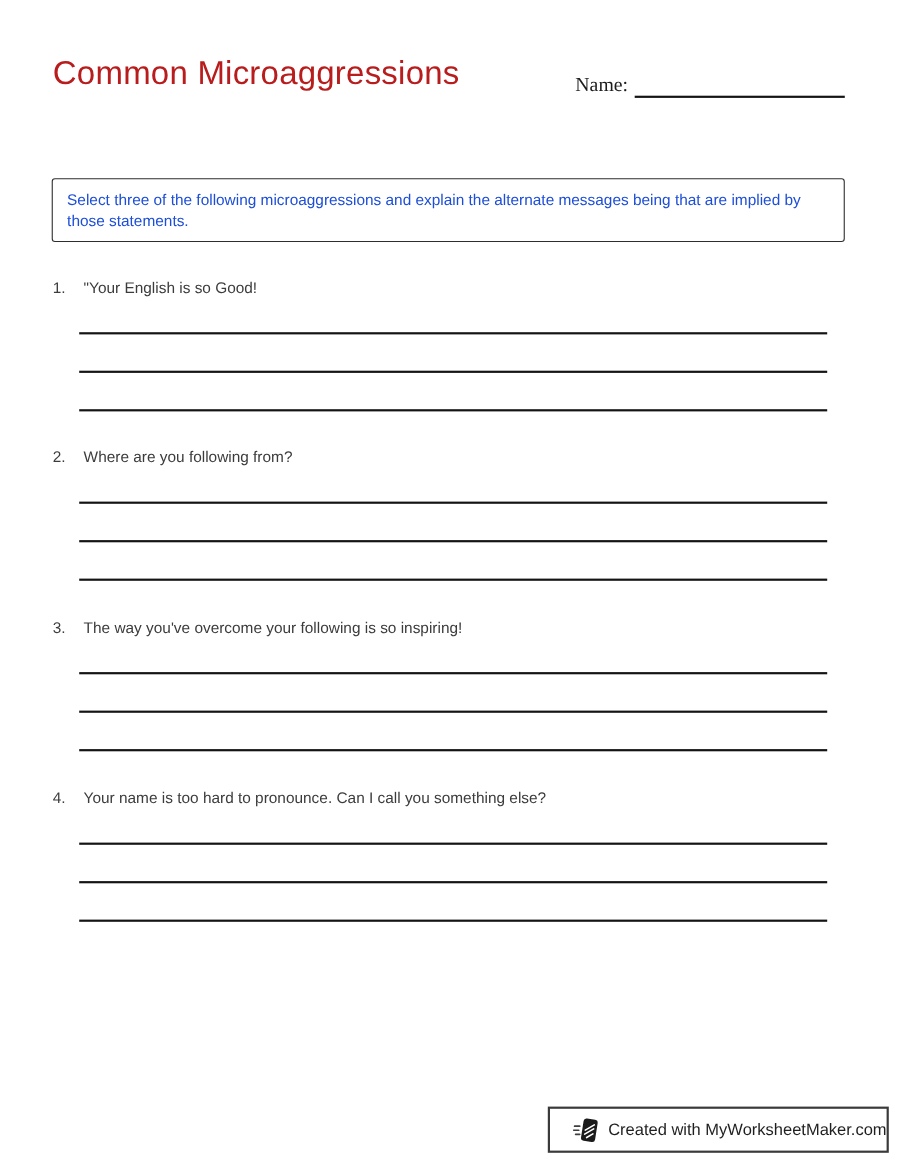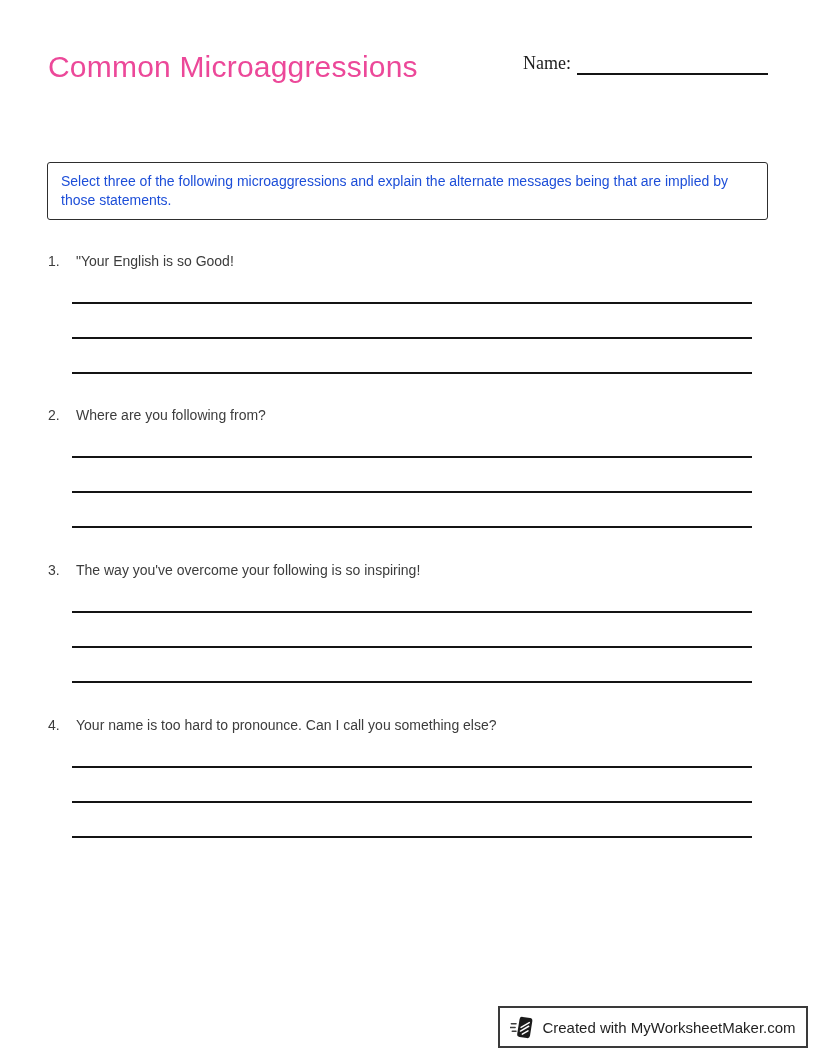--- a/index.html
+++ b/index.html
@@ -15,27 +15,27 @@
     margin: 0 auto;
   }
   
   .title {
     position: absolute;
     left: 48px;
     top: 50px;
     font-size: 30px;
     line-height: 34px;
     font-weight: 400;
-    color: #ec4899;
+    color: #b91c1c;
     letter-spacing: 0.2px;
     white-space: nowrap;
   }
   .header-fields {
     position: absolute;
-    top: 51px;
+    top: 65px;
     right: 48px;
     width: 260px;
     display: flex;
     flex-direction: column;
     gap: 13px;
   }
   .hfield {
     display: flex;
     justify-content: flex-end;
     align-items: flex-end;
@@ -98,21 +98,21 @@
   .credit-box {
     position: absolute;
     left: 498px;
     top: 1006px;
     width: 310px;
     height: 42px;
     border: 2px solid #3a3a3a;
     background: #ffffff;
     display: flex;
     align-items: center;
-    justify-content: center;
+    justify-content: flex-end;
     gap: 8px;
   }
   .credit-box .credit-text {
     font-size: 15px;
     color: #1f1f1f;
     white-space: nowrap;
   }
   .logo { display: inline-flex; align-items: center; }
 </style>
 </head>

